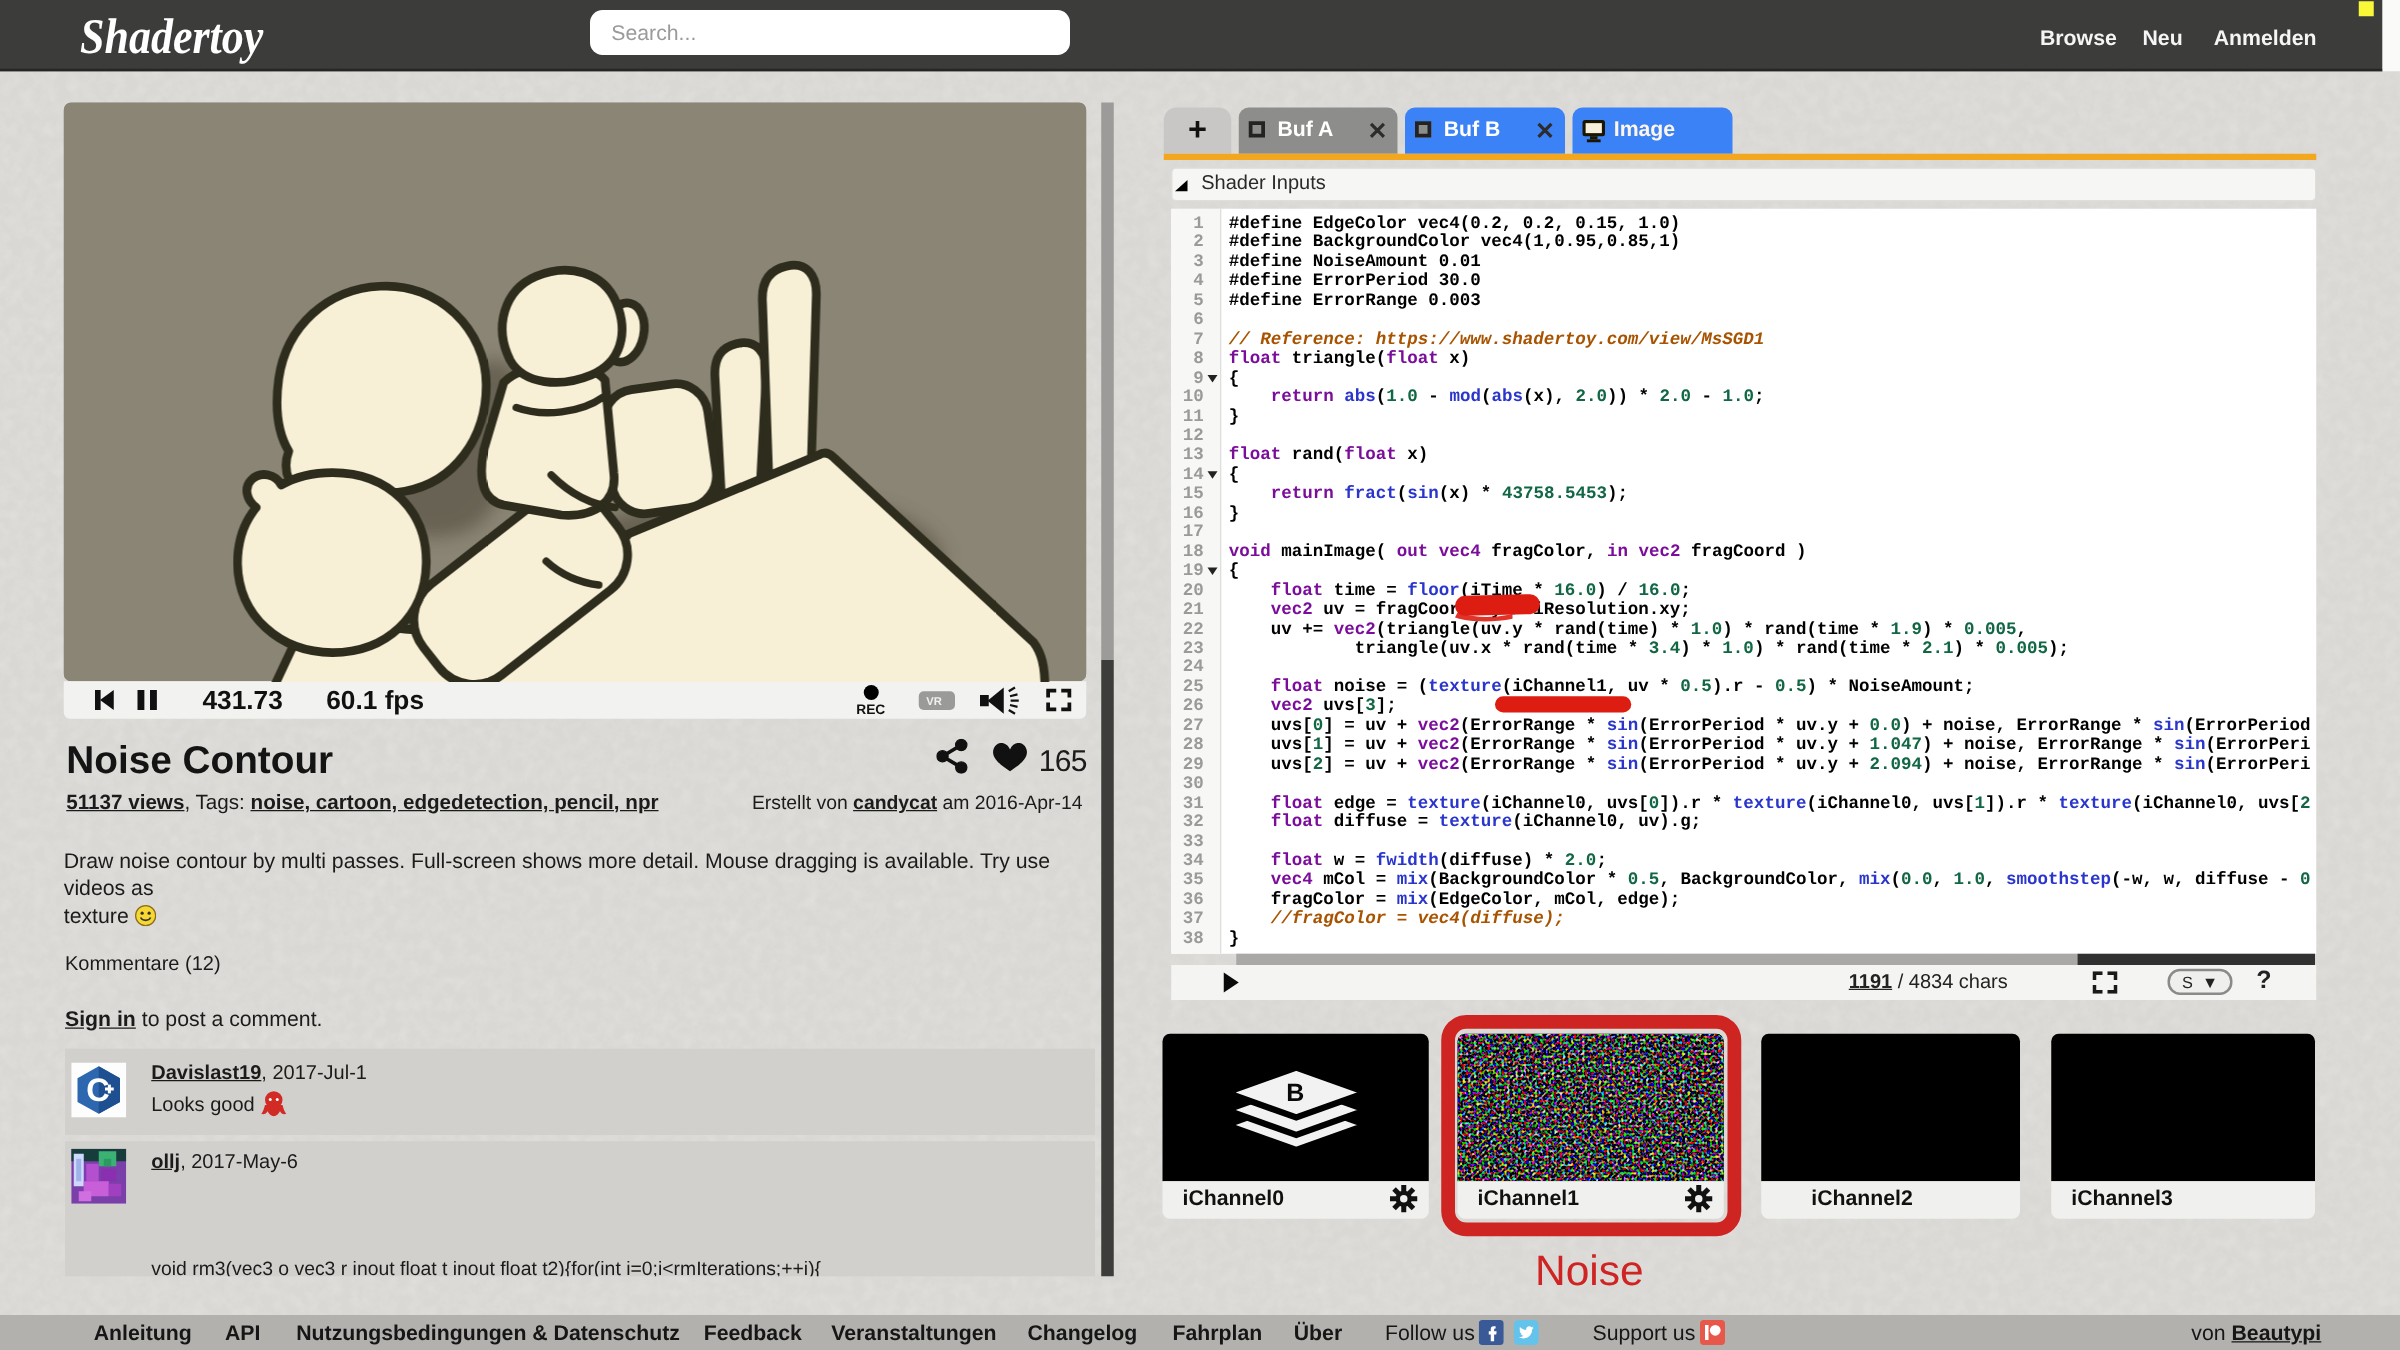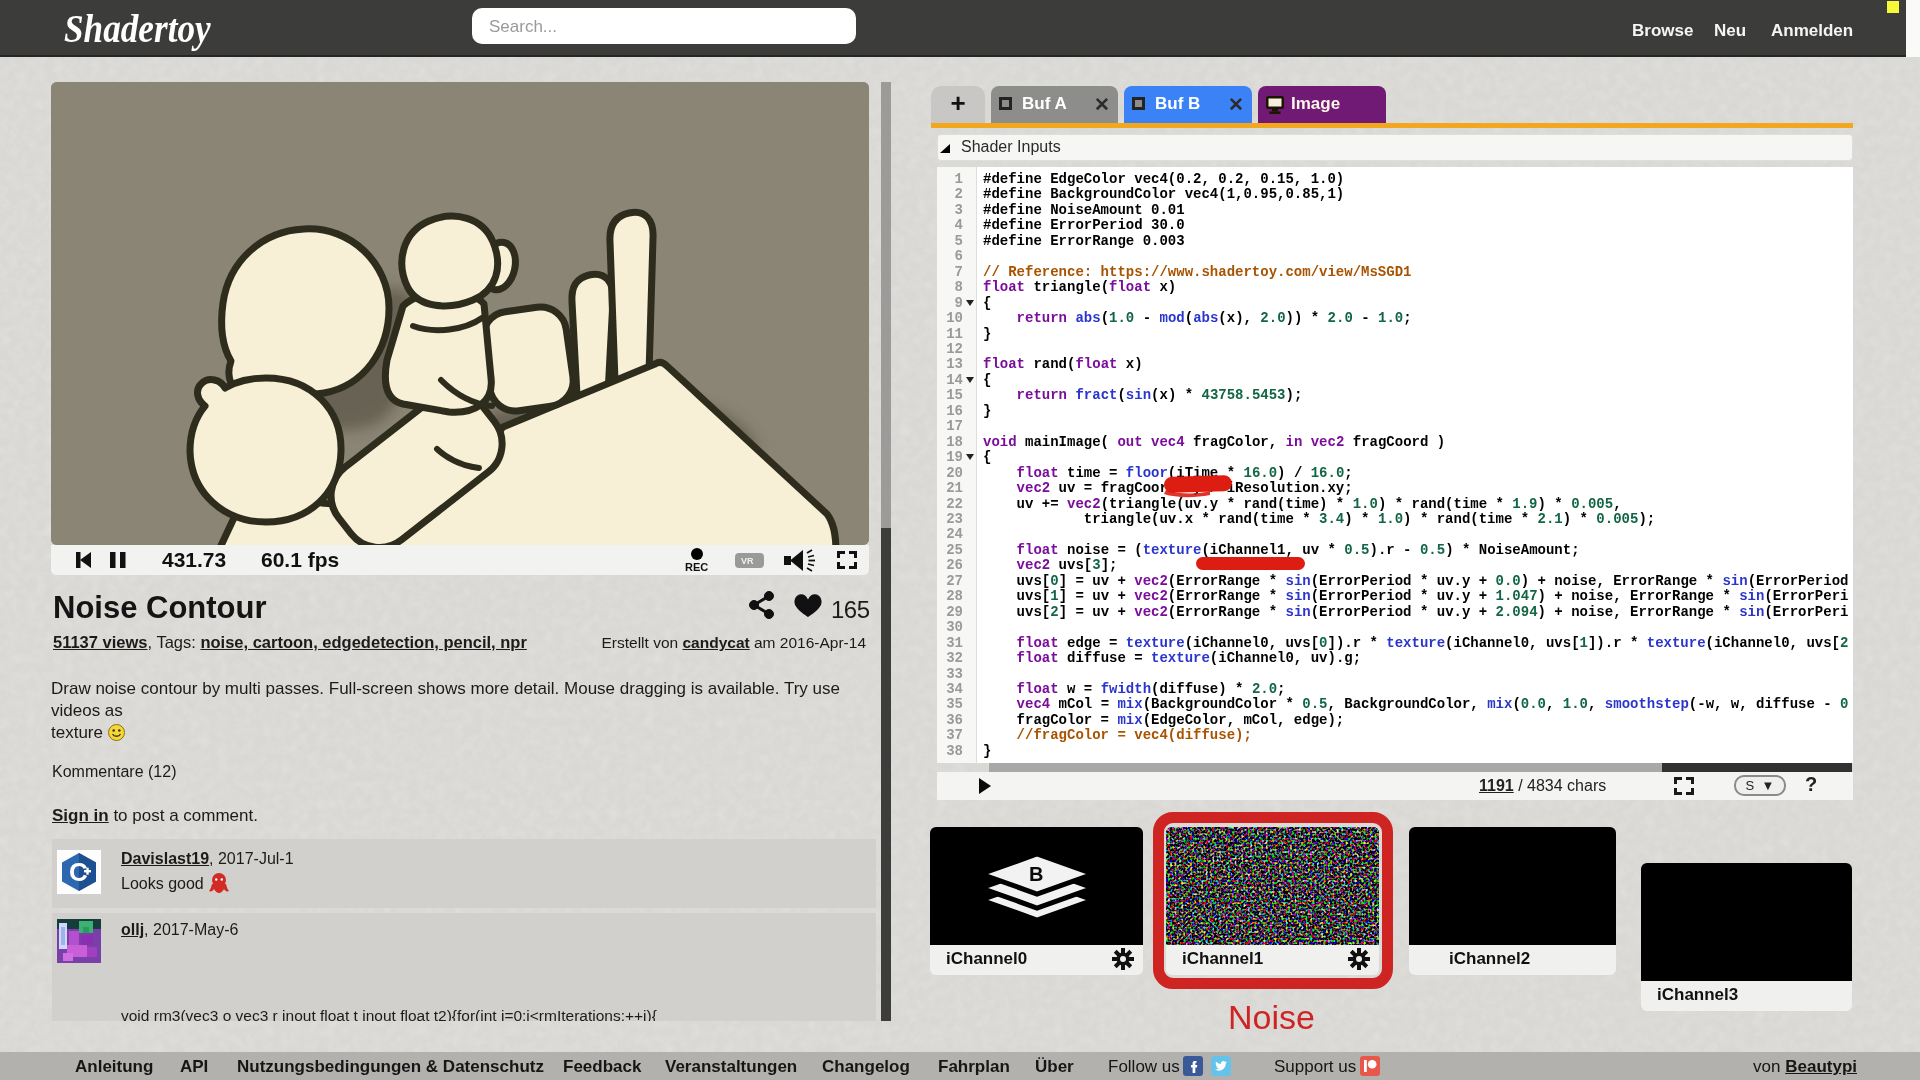--- a/index.html
+++ b/index.html
@@ -1,20 +1,20 @@
 <!DOCTYPE html>
 <html><head>
 <meta charset="utf-8">
 <style>
   * { margin:0; padding:0; box-sizing:border-box; }
   html,body { width:1920px; height:1080px; overflow:hidden; }
   body { font-family:"Liberation Sans", sans-serif; background:#e4e3e0; position:relative; }
   .abs { position:absolute; }
   b, .b { font-weight:bold;text-decoration:underline; }
-  .k { color:#7b0d9b; } .f { color:#2a35cc; } .n { color:#116644; } .c { color:#a85300; }
+  .k { color:#7b0d9b; } .f { color:#2a35cc; } .n { color:#116644; } .c { color:#a85300;font-style:italic; }
   .fold { position:absolute; width:0; height:0; border-left:4px solid transparent; border-right:4px solid transparent; border-top:6px solid #222; }
 </style>
 </head>
 <body>
 
 <svg class="abs" style="left:0;top:0;z-index:1;pointer-events:none" width="1920" height="1080">
   <filter id="paper">
       <feTurbulence type="fractalNoise" baseFrequency="0.11" numOctaves="3" seed="7"></feTurbulence>
     <feColorMatrix type="matrix" values="0 0 0 0 0.1  0 0 0 0 0.1  0 0 0 0 0.1  0.6 0.6 0.6 0 0"></feColorMatrix>
   </filter>
@@ -193,21 +193,21 @@
 <div class="abs tabg" style="left:991px;top:86px;width:127px;height:37px;background:#8d8d8b;border-radius:8px 8px 0 0;z-index:2">
   <div class="abs" style="left:8px;top:11px;width:13px;height:13px;border:3px solid #232323;background:#8d8d8b"></div>
   <div class="abs" style="left:31px;top:8px;font-size:17px;font-weight:bold;color:#fff;">Buf A</div>
   <div class="abs" style="left:103px;top:7px;font-size:19px;font-weight:bold;color:#2c2c2c;">✕</div>
 </div>
 <div class="abs tabg" style="left:1124px;top:86px;width:128px;height:37px;background:#3b82f6;border-radius:8px 8px 0 0;z-index:2">
   <div class="abs" style="left:8px;top:11px;width:13px;height:13px;border:3px solid #232323;background:#8d8d8b"></div>
   <div class="abs" style="left:31px;top:8px;font-size:17px;font-weight:bold;color:#fff;">Buf B</div>
   <div class="abs" style="left:104px;top:7px;font-size:19px;font-weight:bold;color:#2c2c2c;">✕</div>
 </div>
-<div class="abs" style="left:1258px;top:86px;width:128px;height:37px;background:#701a75;border-radius:8px 8px 0 0;z-index:2">
+<div class="abs" style="left:1258px;top:86px;width:128px;height:37px;background:#3b82f6;border-radius:8px 8px 0 0;z-index:2">
   <svg class="abs" style="left:7px;top:9px" width="20" height="19" viewBox="0 0 20 19">
     <rect x="1" y="1" width="18" height="13" rx="2" fill="#1c1500"></rect>
     <rect x="3.5" y="3.5" width="13" height="8" fill="#f8efdd"></rect>
     <rect x="7" y="14" width="6" height="2.5" fill="#1c1500"></rect>
     <rect x="4.5" y="16.5" width="11" height="2.5" fill="#1c1500"></rect>
   </svg>
   <div class="abs" style="left:33px;top:8px;font-size:17px;font-weight:bold;color:#fdf6e8;">Image</div>
 </div>
 <div class="abs" style="left:931px;top:123px;width:922px;height:5px;background:#f3a71e;z-index:2"></div>
 
@@ -382,21 +382,21 @@
       <circle cx="11" cy="11" r="3" fill="#f0f0ee"></circle>
     </svg>
 </div>
 
 <div class="abs" style="left:1409px;top:827px;width:207px;height:148px;z-index:2">
   <div class="abs" style="left:0;top:0;width:207px;height:118px;background:#000;border-radius:6px 6px 0 0;"></div>
   <div class="abs" style="left:0;top:118px;width:207px;height:30px;background:#f0f0ee;border-radius:0 0 6px 6px;"></div>
   <div class="abs" style="left:16px;top:122px;font-size:17px;font-weight:bold;color:#111;margin-left:24px;">iChannel2</div>
 </div>
 
-<div class="abs" style="left:1641px;top:863px;width:211px;height:140px;z-index:2">
+<div class="abs" style="left:1641px;top:827px;width:211px;height:140px;z-index:2">
   <div class="abs" style="left:0;top:0;width:211px;height:118px;background:#000;border-radius:6px 6px 0 0;"></div>
   <div class="abs" style="left:0;top:118px;width:211px;height:30px;background:#f0f0ee;border-radius:0 0 6px 6px;"></div>
   <div class="abs" style="left:16px;top:122px;font-size:17px;font-weight:bold;color:#111;">iChannel3</div>
 </div>
 
 <div class="abs" style="left:1228px;top:998px;z-index:3;font-size:34px;color:#cf2424;">Noise</div>
 
 <div class="abs" id="footer" style="left:0;top:1052px;width:1920px;height:28px;background:#b2b1ae;z-index:2;font-size:17px;color:#161616;">
   <div class="abs" style="left:75px;top:5px;font-weight:bold">Anleitung</div>
   <div class="abs" style="left:180px;top:5px;font-weight:bold">API</div>

